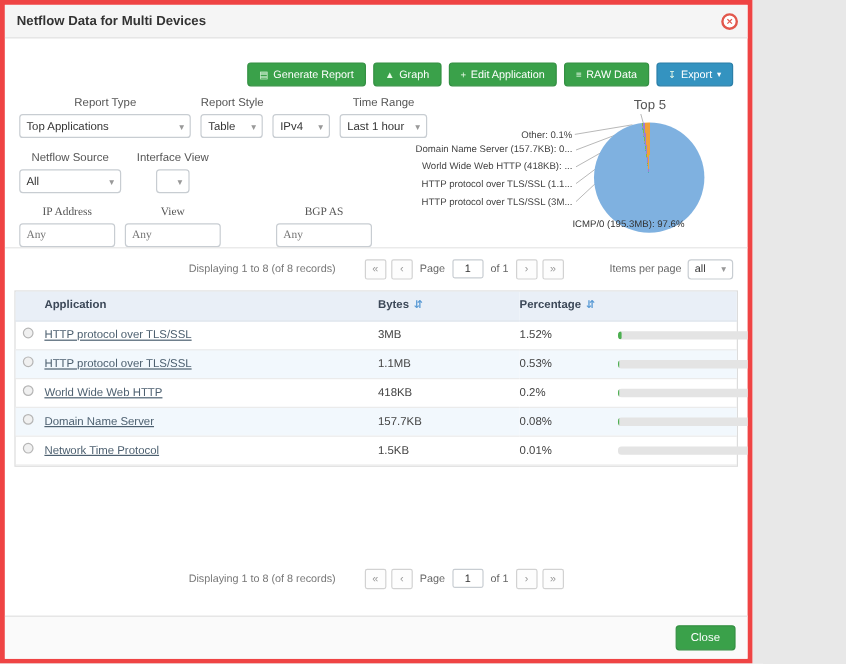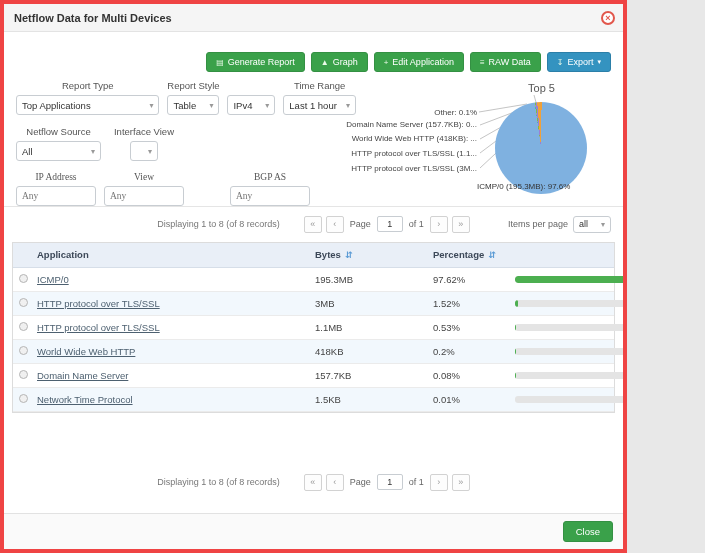--- a/index.html
+++ b/index.html
@@ -216,31 +216,20 @@
       <thead>
         <tr>
           <th class="c-radio"></th>
           <th class="c-app"><span>Application</span></th>
           <th class="c-bytes"><span>Bytes</span><span class="sort">⇵</span></th>
           <th class="c-pct"><span>Percentage</span><span class="sort">⇵</span></th>
           <th class="c-bar"></th>
         </tr>
       </thead>
       <tbody>
-    <tr>
-      <td class="c-radio"><span class="radio"></span></td>
-      <td class="c-app"><a class="app-link" href="#">ICMP/0</a></td>
-      <td class="c-bytes">195.3MB</td>
-      <td class="c-pct">97.62%</td>
-      <td class="c-bar">
-              <div class="track">
-                <div class="bar-fill" style="width: 97.62%;"></div>
-              </div>
-            </td>
-    </tr>
 
     <tr>
       <td class="c-radio"><span class="radio"></span></td>
       <td class="c-app"><a class="app-link" href="#">HTTP protocol over TLS/SSL</a></td>
       <td class="c-bytes">3MB</td>
       <td class="c-pct">1.52%</td>
       <td class="c-bar">
               <div class="track">
                 <div class="bar-fill" style="width: 1.52%;"></div>
               </div>

